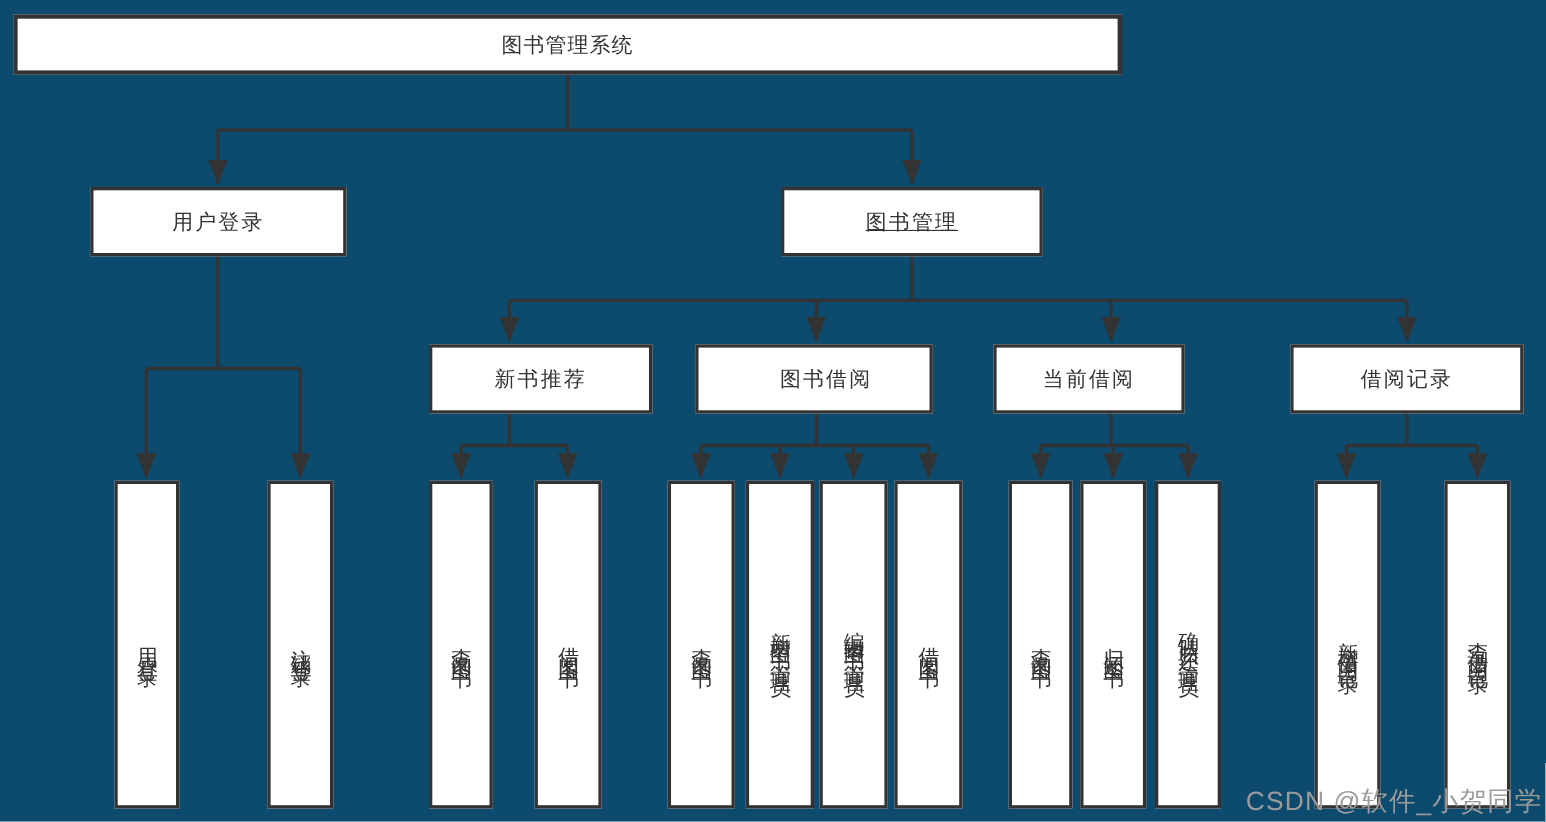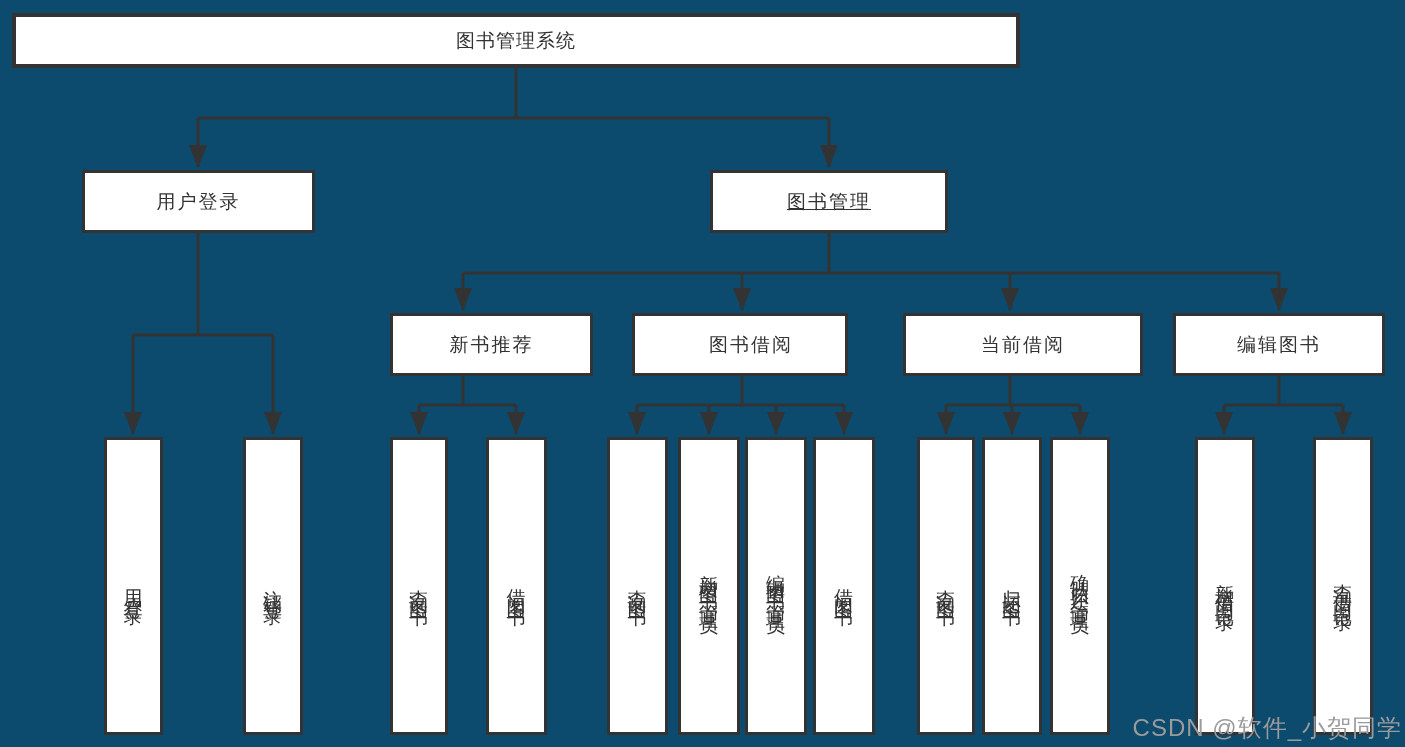--- a/index.html
+++ b/index.html
@@ -97,22 +97,22 @@
     <line class="wire" x1="1343" y1="405" x2="1343" y2="434" marker-end="url(#ah)"></line>
   </svg>
 
   <div class="node root" style="left:12px; top:13px; width:1008px; height:55px;">图书管理系统</div>
 
   <div class="node" style="left:82px; top:170px; width:233px; height:63px;">用户登录</div>
   <div class="node" style="left:710px; top:170px; width:238px; height:63px;text-decoration:underline;">图书管理</div>
 
   <div class="node" style="left:362px; top:313px; width:203px; height:63px;margin-left:28px;">新书推荐</div>
   <div class="node" style="left:632px; top:313px; width:216px; height:63px;padding-left:22px;">图书借阅</div>
-  <div class="node" style="left:903px; top:313px; width:240px; height:63px;">当前借阅</div>
-  <div class="node" style="left:1173px; top:313px; width:212px; height:63px;">编辑图书</div>
+  <div class="node" style="left:903px; top:313px; width:174px; height:63px;">当前借阅</div>
+  <div class="node" style="left:1173px; top:313px; width:212px; height:63px;">借阅记录</div>
 
   <div class="node v" style="left:104px; top:437px; width:59px; height:298px;">用户登录</div>
   <div class="node v" style="left:243px; top:437px; width:60px; height:298px;">注销登录</div>
 
   <div class="node v" style="left:390px; top:437px; width:58px; height:298px;">查询图书</div>
   <div class="node v" style="left:486px; top:437px; width:61px; height:298px;">借阅图书</div>
 
   <div class="node v" style="left:607px; top:437px; width:61px; height:298px;">查询图书</div>
   <div class="node v" style="left:678px; top:437px; width:62px; height:298px;">新增图书（管理员）</div>
   <div class="node v" style="left:745px; top:437px; width:62px; height:298px;">编辑图书（管理员）</div>

